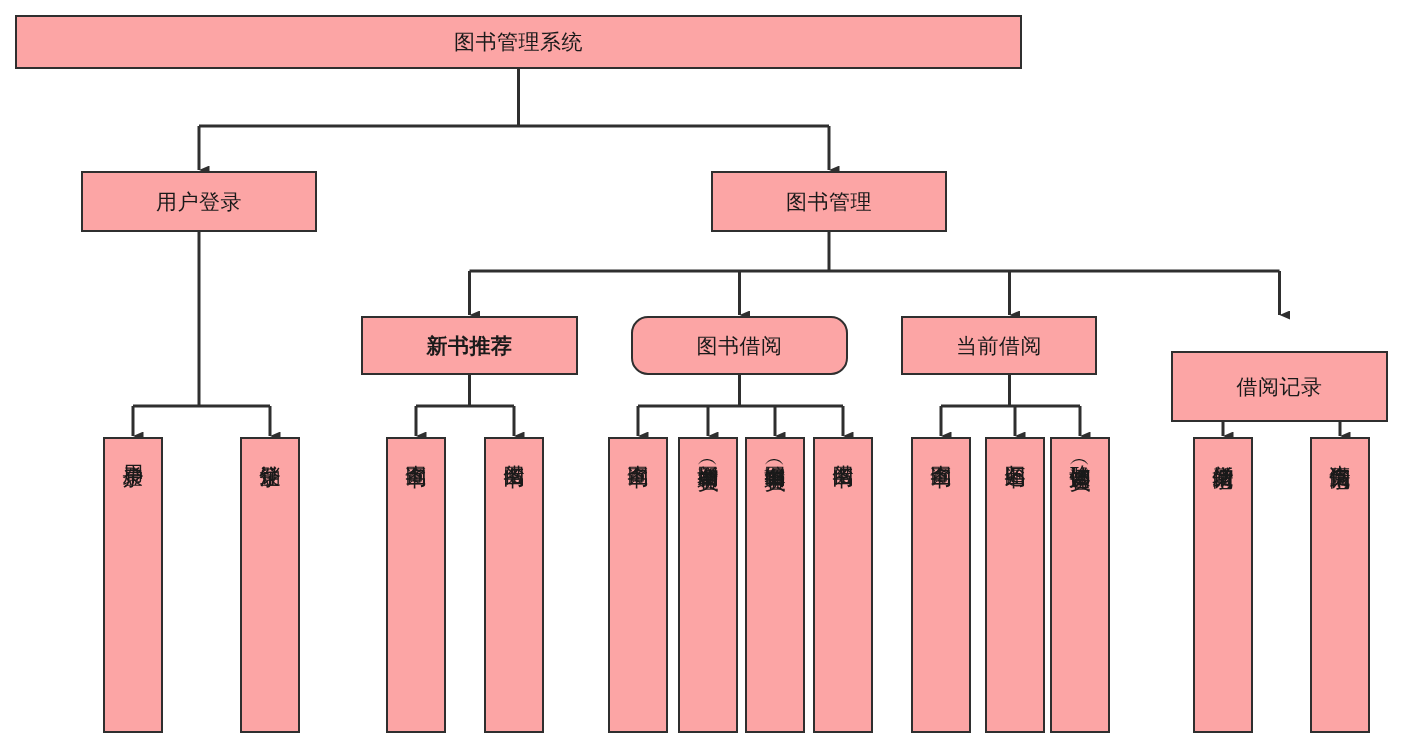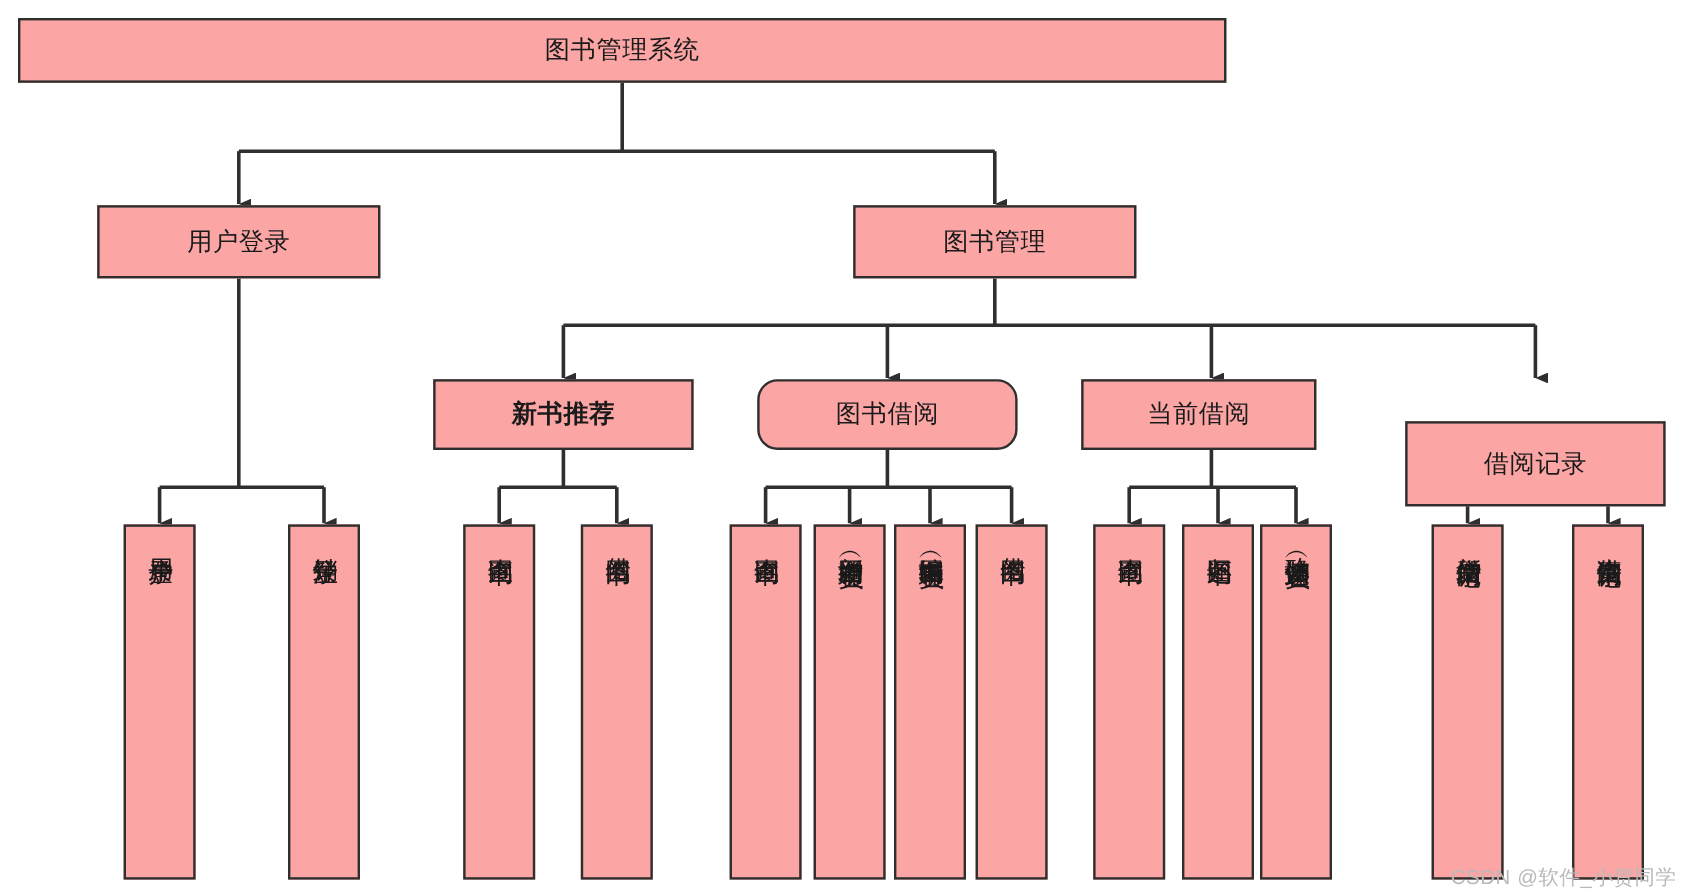--- a/index.html
+++ b/index.html
@@ -172,14 +172,13 @@
         <span class="label">确认归还（管理员）</span>
       </div>
       <div class="node node-v" style="left: 1193px; top: 437px; width: 60px; height: 296px;">
         <span class="label">新增借阅记录</span>
       </div>
       <div class="node node-v" style="left: 1310px; top: 437px; width: 60px; height: 296px;">
         <span class="label">查询借阅记录</span>
       </div>
     </div>
 
-  <div class="watermark">CSDN @软件_小贺同学</div>
 </div>
 
 </body></html>

